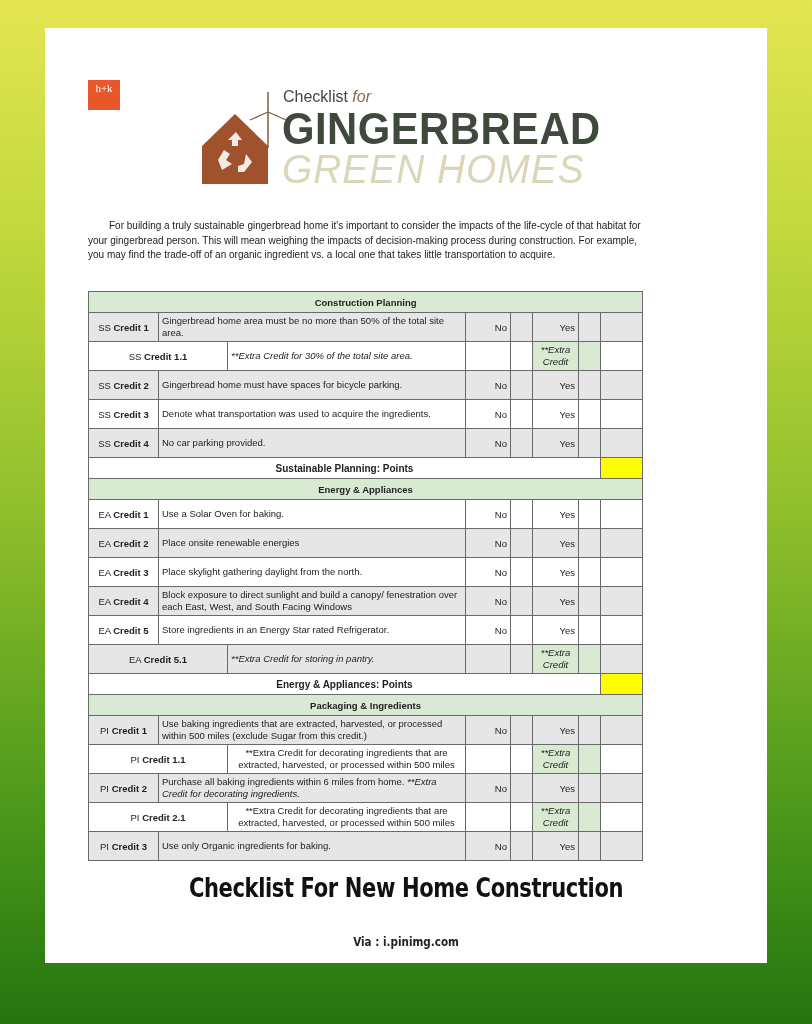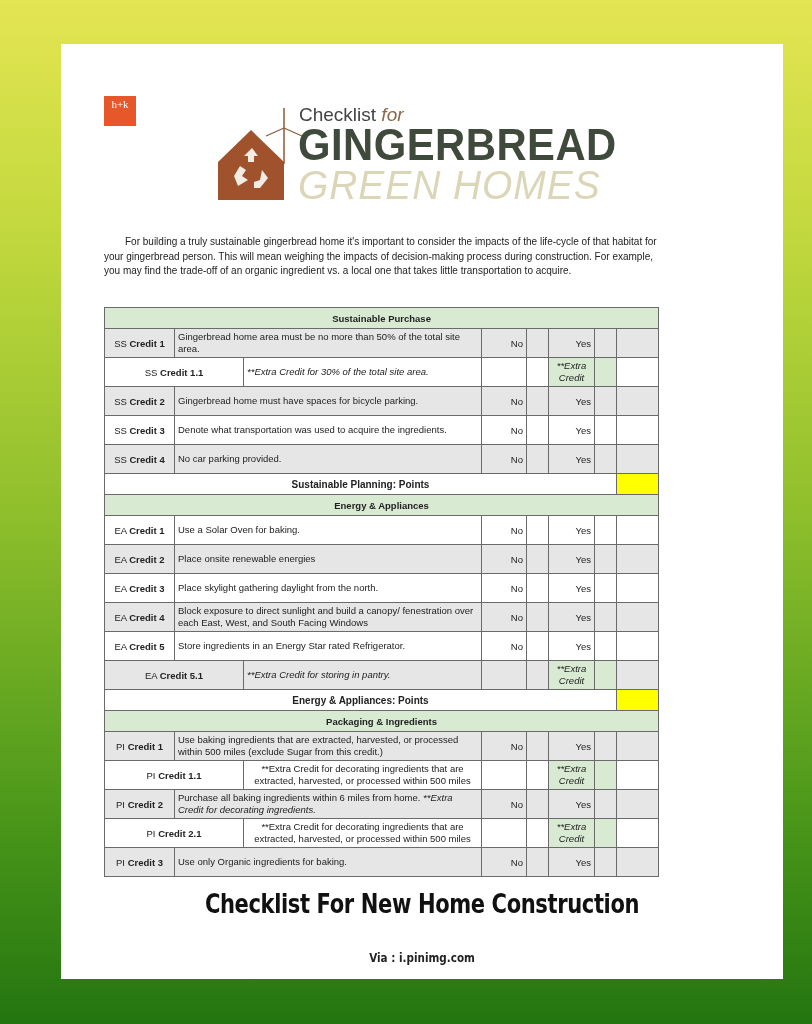--- a/index.html
+++ b/index.html
@@ -2,31 +2,31 @@
 <html><head>
 <meta charset="utf-8">
 <style>
   html, body { margin: 0; padding: 0; }
   body {
     width: 812px; height: 1024px; overflow: hidden; position: relative;
     background: linear-gradient(180deg, #e3e551 0%, #c3d93e 22%, #8fbf2c 50%, #4f9a1b 78%, #237510 100%);
     font-family: "Liberation Sans", sans-serif;
   }
   .card {
-    position: absolute; left: 45px; top: 44px; width: 722px; height: 935px;
-    background: #ffffff; overflow: hidden; margin-left: 16px;
+    position: absolute; left: 45px; top: 28px; width: 722px; height: 935px;
+    background: #ffffff; overflow: hidden;
   }
   .logo-hok {
     position: absolute; left: 43px; top: 52px; width: 32px; height: 30px;
     background: #e8572a; color: #fff; font-family: "Liberation Serif", serif;
     font-size: 11px; line-height: 10px; text-align: center; padding-top: 3px; box-sizing: border-box;
   }
   .title-icon { position: absolute; left: 155px; top: 60px; width: 90px; height: 100px; }
   .title-small {
-    position: absolute; left: 238px; top: 60px; font-size: 19px; color: #444;
+    position: absolute; left: 238px; top: 60px; font-size: 16px; color: #444;
   }
   .title-small i { font-style: italic; color: #8a6a4a; font-weight: normal; }
   .title-big {
     position: absolute; left: 237px; top: 76px; font-size: 44px; font-weight: bold;
     color: #3f4a3c; letter-spacing: 0.5px; transform: scaleX(0.95); transform-origin: left;
   }
   .title-green {
     position: absolute; left: 237px; top: 118px; font-size: 41px; font-weight: normal;
     color: #dcd6b8; letter-spacing: 1px; font-style: italic; transform: scaleX(0.95); transform-origin: left;
   }
@@ -101,21 +101,21 @@
         <col style="width:238px">
       <col style="width:45px">
         <col style="width:22px">
         <col style="width:46px">
         <col style="width:22px">
         <col style="width:42px">
     </colgroup>
 
     <tbody>
         <tr class="sec-header">
-      <td colspan="8">Sustainable Purchase</td>
+      <td colspan="8">Construction Planning</td>
     </tr>
     <tr class="row-gray r30">
       <td class="code"><span>SS</span> <b>Credit 1</b></td>
       <td class="desc" colspan="2">Gingerbread home area must be no more than 50% of the total site area.</td>
       <td class="ans">No</td>
       <td></td>
       <td class="ans">Yes</td>
       <td></td>
       <td></td>
     </tr>

